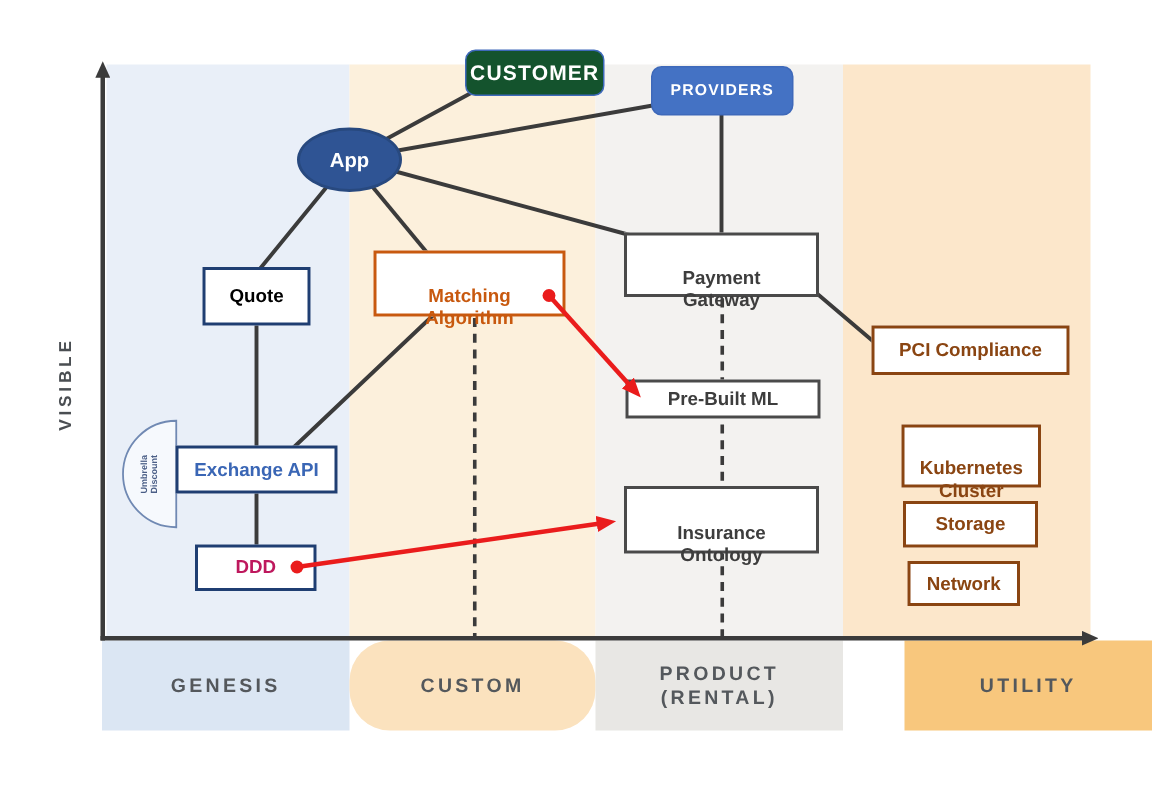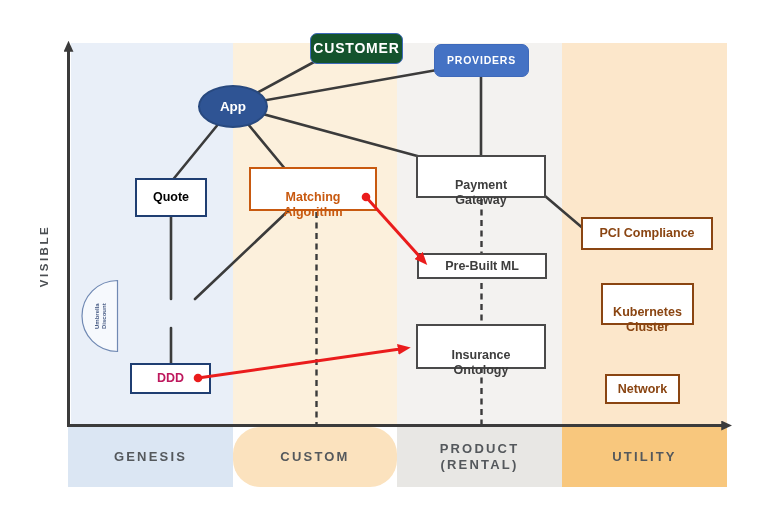--- a/index.html
+++ b/index.html
@@ -74,21 +74,21 @@
 
   <div class="band band-0" style="background: rgb(219, 230, 243); align-items: center;">
     <span>GENESIS</span>
   </div>
   <div class="band band-1" style="background: rgb(251, 226, 190); border-radius: 27px;">
     <span>CUSTOM</span>
   </div>
   <div class="band band-2" style="background: rgb(232, 231, 228);">
     <span>PRODUCT (RENTAL)</span>
   </div>
-  <div class="band band-3" style="background: rgb(248, 199, 125);">
+  <div class="band band-3" style="background: rgb(248, 199, 125); margin-left: 41px;">
     <span>UTILITY</span>
   </div>
 
   <div class="yaxis-label">VISIBLE</div>
 
   <svg class="layer" width="768" height="524" viewBox="0 0 768 524">
     <defs>
       <marker id="axisArrow" viewBox="0 0 10 9" refX="2.5" refY="4.5" markerWidth="11" markerHeight="10" markerUnits="userSpaceOnUse" orient="auto">
         <path d="M0,0 L10,4.5 L0,9 Z" fill="#3B3B3B"></path>
       </marker>
@@ -131,40 +131,46 @@
   </div>
   <div class="node n-providers">
     <span>PROVIDERS</span>
   </div>
   <div class="node n-app">
     <span>App</span>
   </div>
   <div class="node n-quote">
     <span>Quote</span>
   </div>
+  <div class="node n-exchange">
+    <span>Exchange API</span>
+  </div>
   <div class="node n-ddd">
     <span>DDD</span>
   </div>
   <div class="node n-matching two-line">
     <span>Matching Algorithm</span>
   </div>
   <div class="node n-payment two-line">
     <span>Payment Gateway</span>
   </div>
   <div class="node n-prebuilt">
     <span>Pre-Built ML</span>
   </div>
   <div class="node n-insurance two-line">
     <span>Insurance Ontology</span>
   </div>
   <div class="node n-pci">
     <span>PCI Compliance</span>
   </div>
   <div class="node n-kubernetes two-line">
     <span>Kubernetes Cluster</span>
+  </div>
+  <div class="node n-storage">
+    <span>Storage</span>
   </div>
   <div class="node n-network">
     <span>Network</span>
   </div>
 
   <svg class="layer-top" width="768" height="524" viewBox="0 0 768 524">
     <defs>
       <marker id="redArrow" viewBox="0 0 12 10" refX="2" refY="5" markerWidth="13" markerHeight="11" markerUnits="userSpaceOnUse" orient="auto">
         <path d="M0,0 L12,5 L0,10 Z" fill="#EA1C1C"></path>
       </marker>

